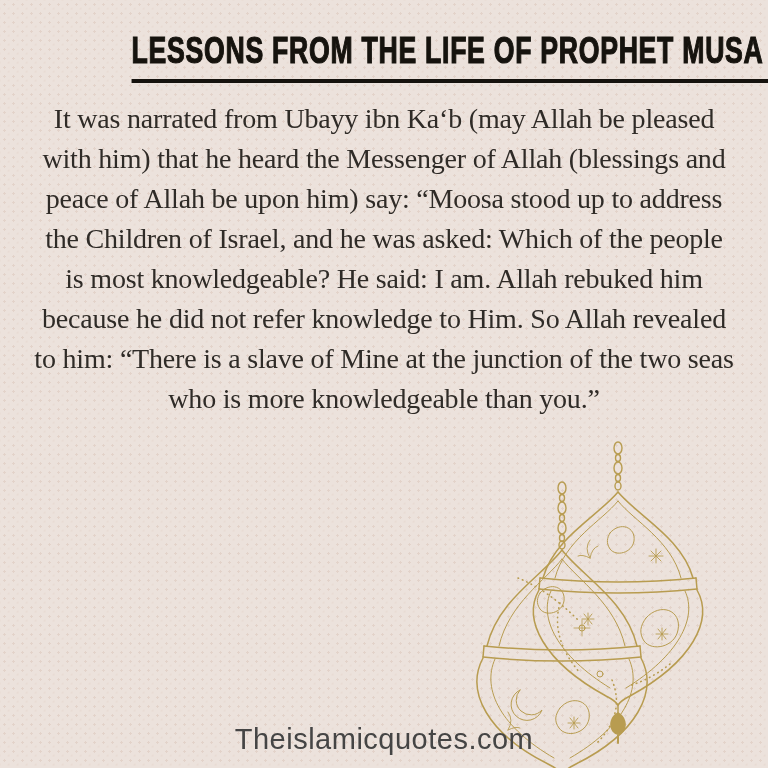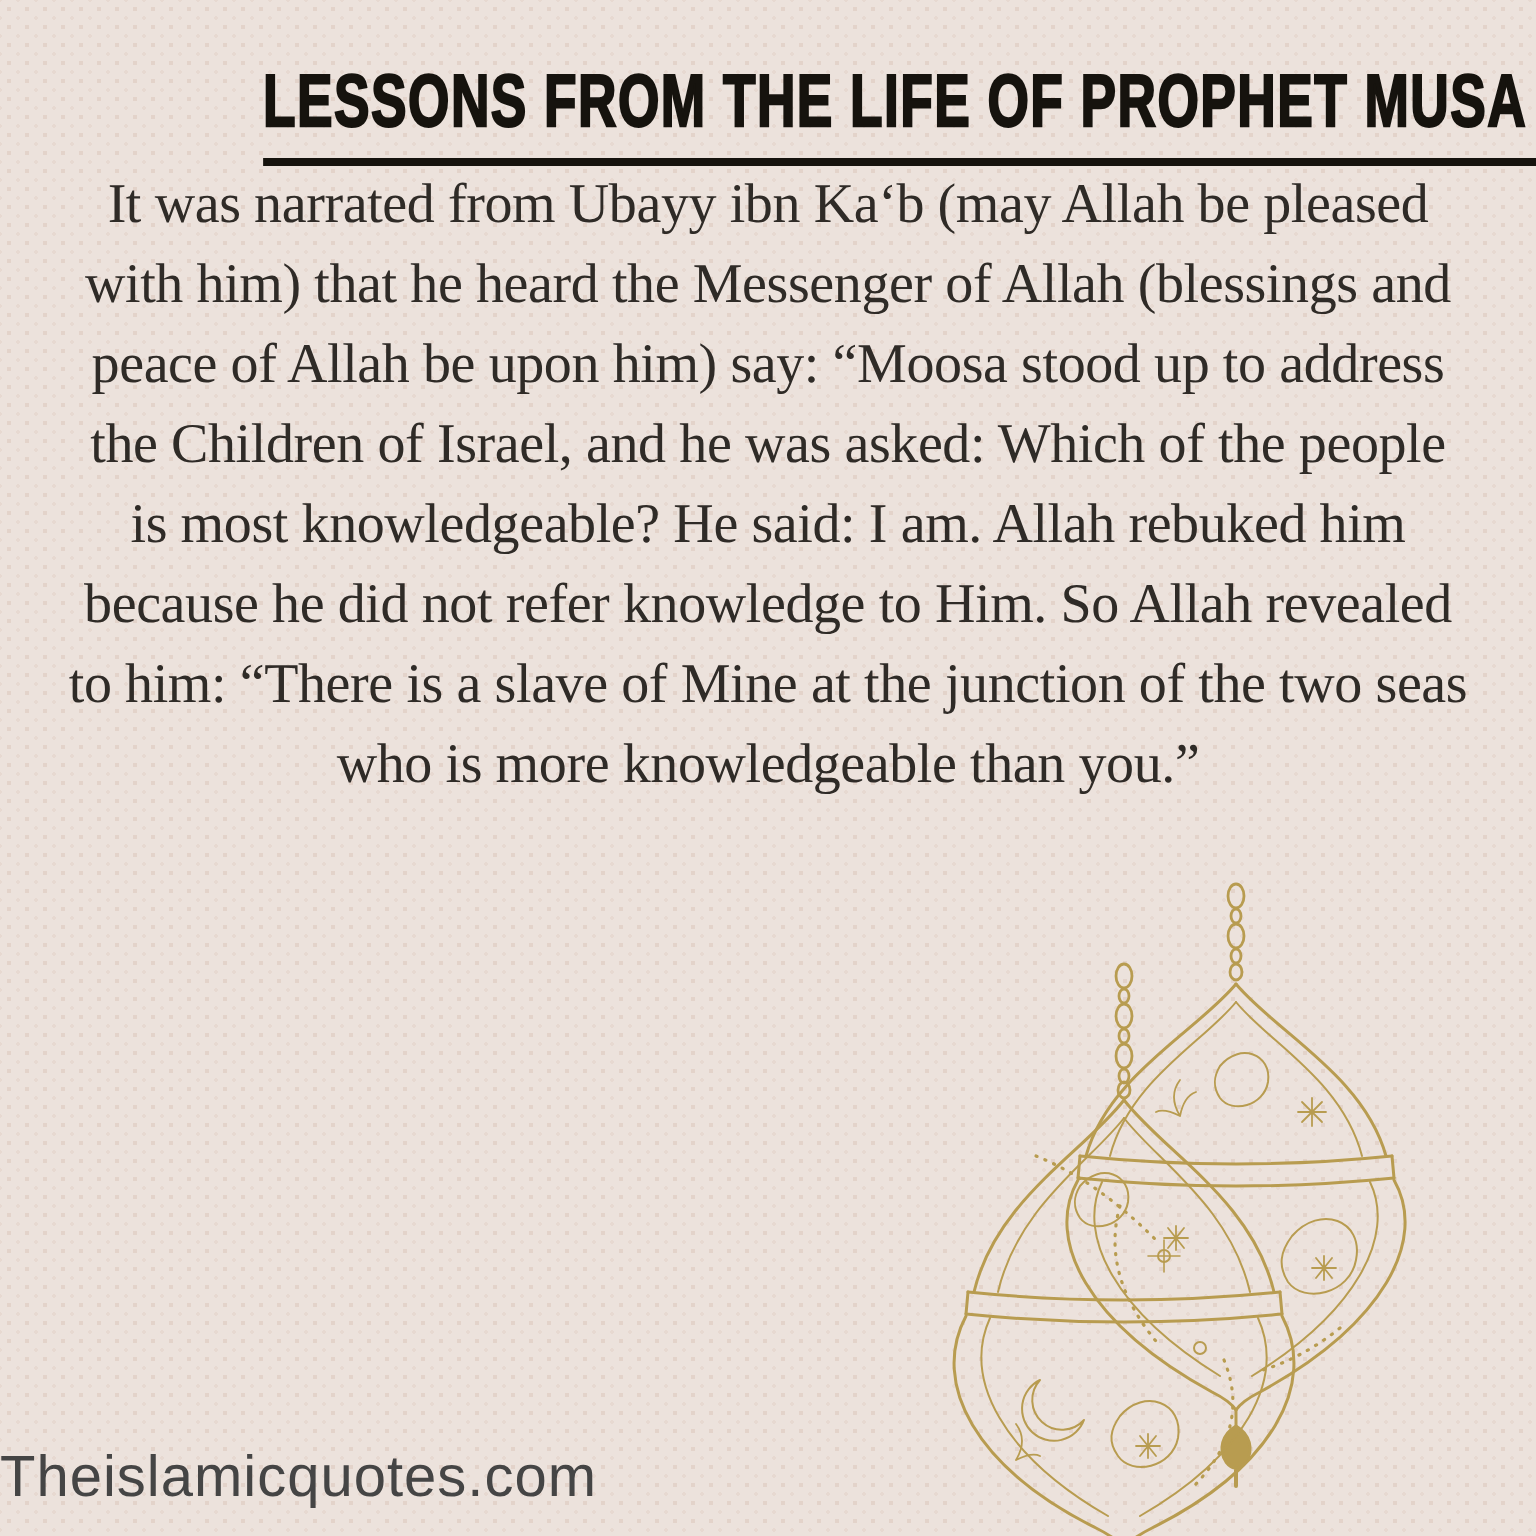--- a/index.html
+++ b/index.html
@@ -33,41 +33,41 @@
     font-weight: 900;
     font-size: 37px;
     letter-spacing: 1px;
     color: #16130e;
     border-bottom: 4px solid #16130e;
     padding-bottom: 7px;
     -webkit-text-stroke: 1.2px #16130e;
   }
   .quote {
     width: 700px;
-    margin: 0 auto 0 auto;
+    margin: 16px auto 0 auto;
     text-align: center;
     font-family: "Liberation Serif", serif;
     font-size: 28px;
     line-height: 40px;
     letter-spacing: -0.2px;
     color: #2f2b27;
   }
   .ornament {
     position: absolute;
     left: 460px;
     top: 428px;
     width: 270px;
     height: 340px;
   }
   .watermark {
     position: absolute;
     left: 0;
     right: 0;
     bottom: 12px;
-    text-align: left;
+    text-align: center;
     font-family: "Liberation Sans", sans-serif;
     font-size: 29px;
     letter-spacing: 0.5px;
     color: #454545;
   }
 </style>
 </head>
 <body>
 
 <div class="canvas">

